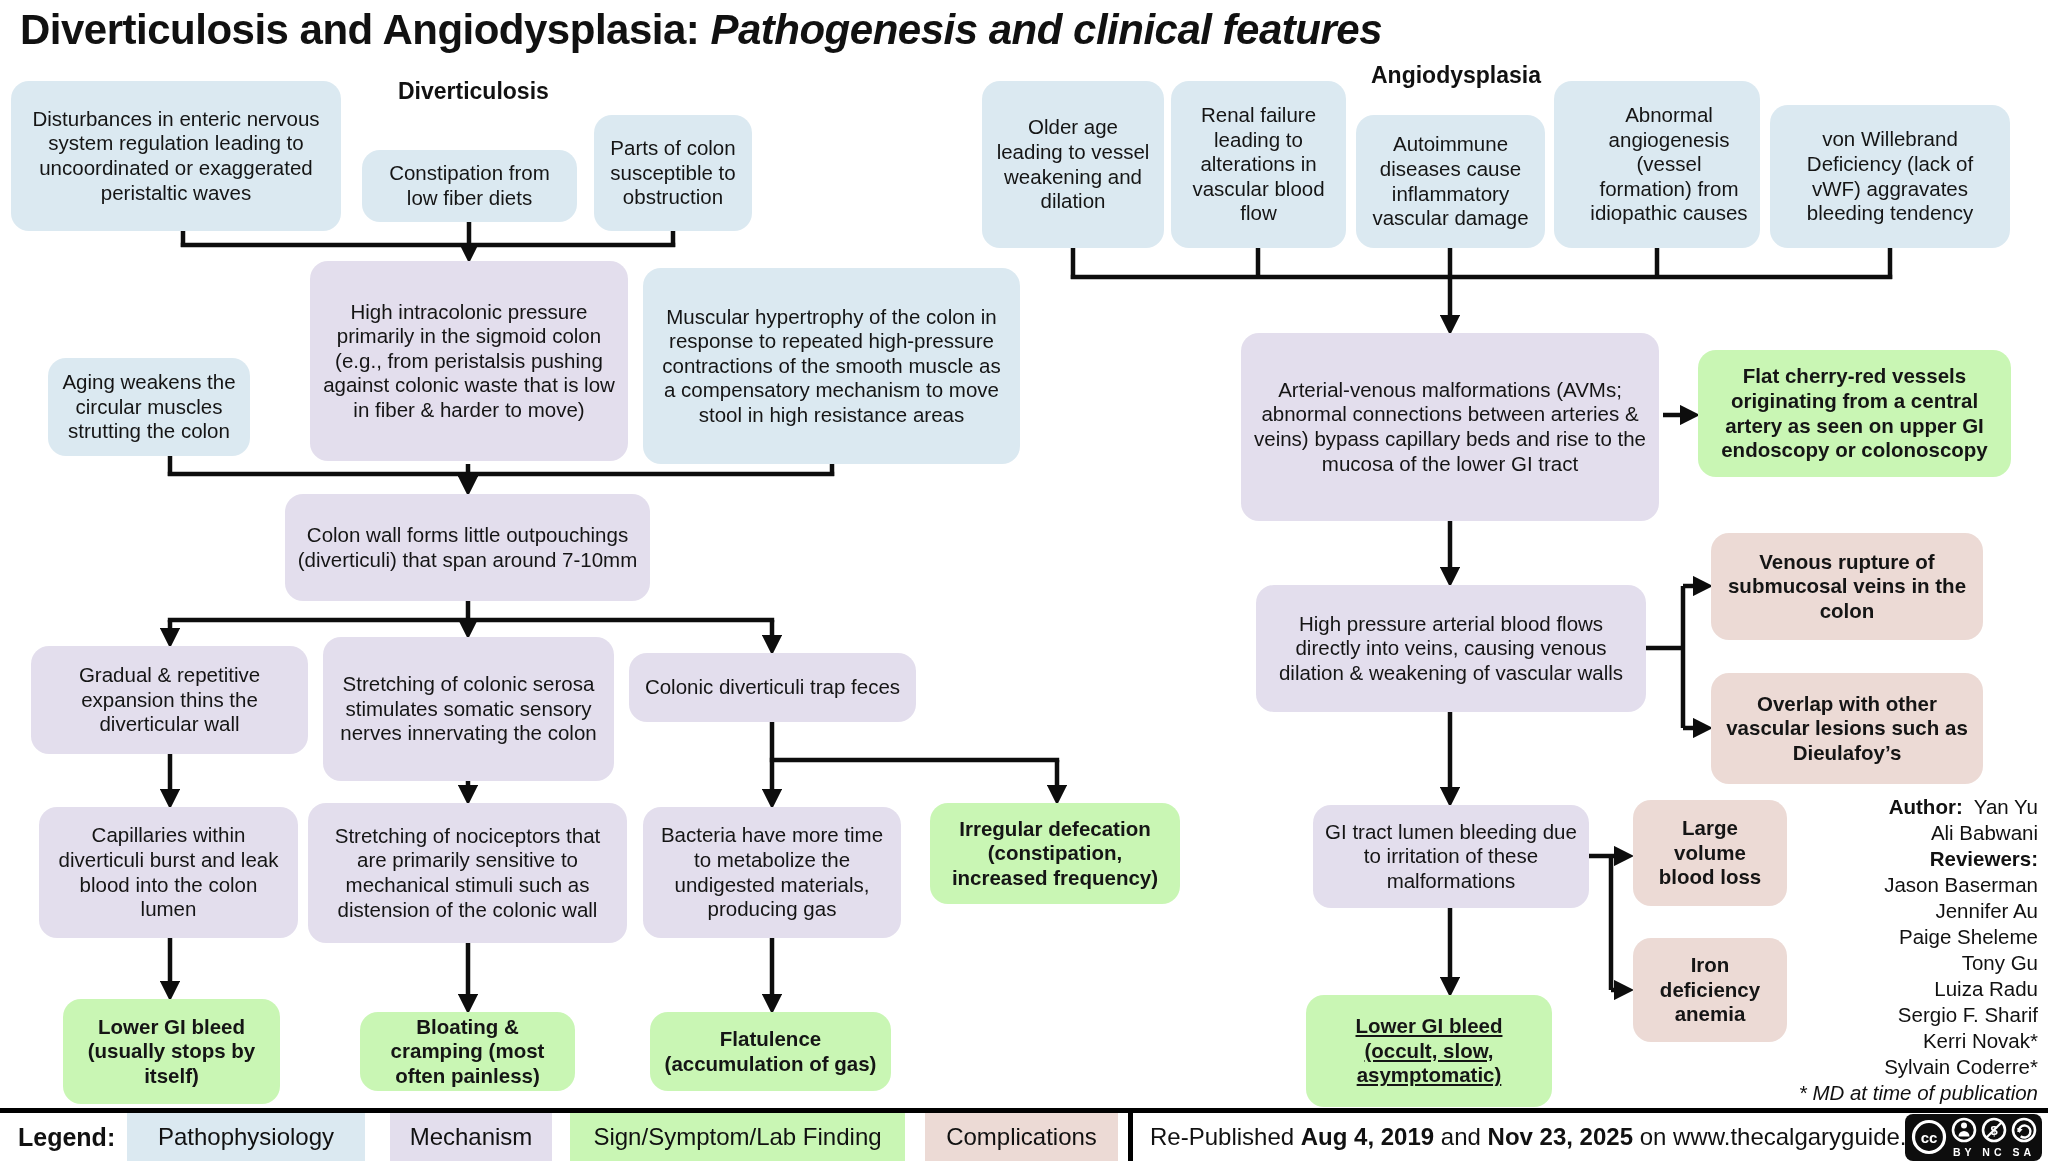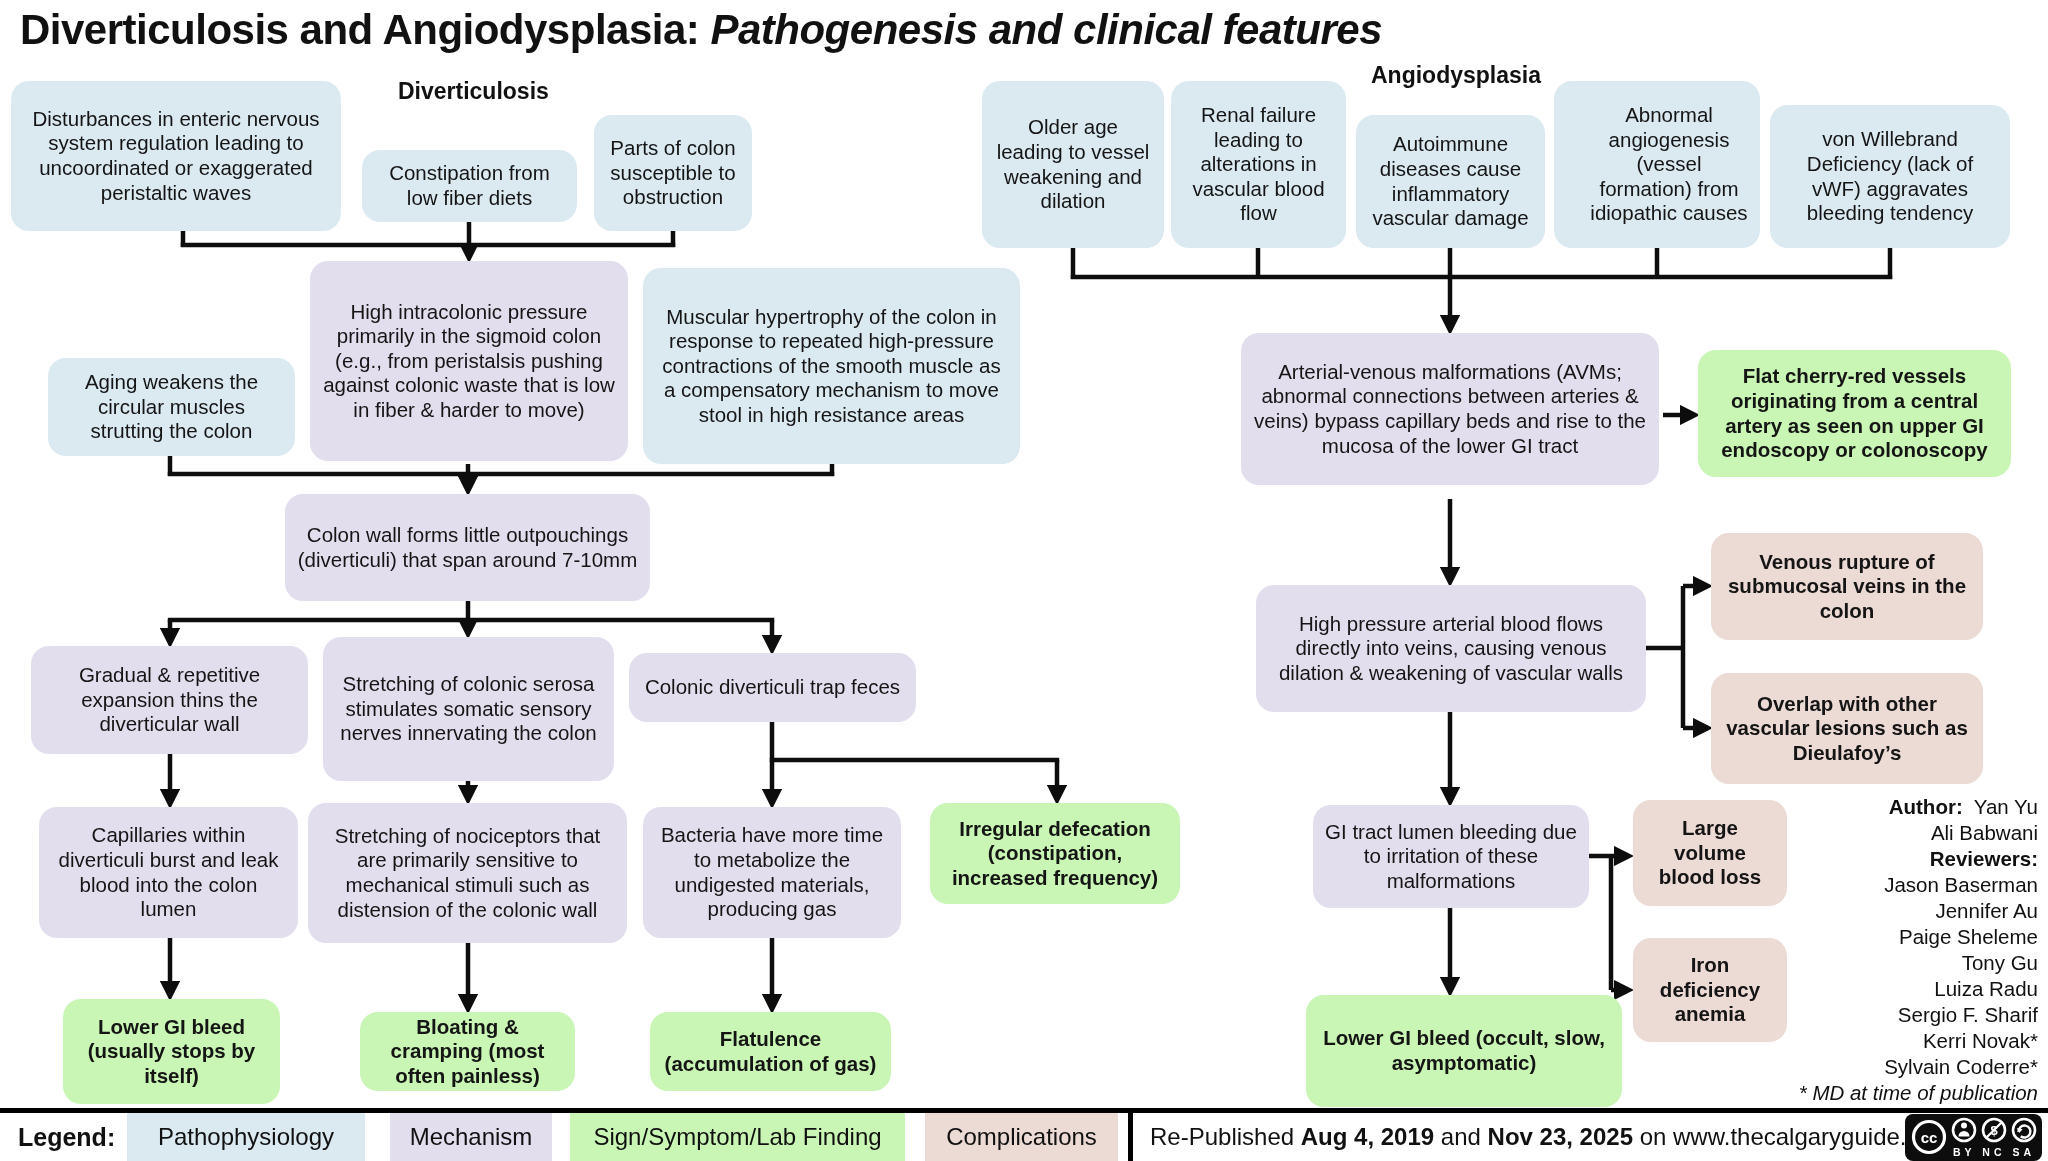--- a/index.html
+++ b/index.html
@@ -127,49 +127,49 @@
       <line x1="1611" y1="856" x2="1611" y2="990"></line>
       <line x1="1611" y1="990" x2="1618" y2="990" marker-end="url(#ah)"></line>
 
       <line x1="1450" y1="908" x2="1450" y2="981" marker-end="url(#ah)"></line>
     </g>
   </svg>
 
   <div class="box patho" style="left:11px;top:81px;width:330px;height:150px;">Disturbances in enteric nervous system regulation leading to uncoordinated or exaggerated peristaltic waves</div>
   <div class="box patho" style="left:362px;top:150px;width:215px;height:72px;">Constipation from low fiber diets</div>
   <div class="box patho" style="left:594px;top:115px;width:158px;height:116px;">Parts of colon susceptible to obstruction</div>
-  <div class="box patho" style="left:48px;top:358px;width:247px;height:98px;">Aging weakens the circular muscles strutting the colon</div>
+  <div class="box patho" style="left:48px;top:358px;width:202px;height:98px;">Aging weakens the circular muscles strutting the colon</div>
   <div class="box mech" style="left:310px;top:261px;width:318px;height:200px;">High intracolonic pressure primarily in the sigmoid colon (e.g., from peristalsis pushing against colonic waste that is low in fiber &amp; harder to move)</div>
   <div class="box patho" style="left:643px;top:268px;width:377px;height:196px;">Muscular hypertrophy of the colon in response to repeated high-pressure contractions of the smooth muscle as a compensatory mechanism to move stool in high resistance areas</div>
   <div class="box mech" style="left:285px;top:494px;width:365px;height:107px;">Colon wall forms little outpouchings (diverticuli) that span around 7-10mm</div>
   <div class="box mech" style="left:31px;top:646px;width:277px;height:108px;">Gradual &amp; repetitive expansion thins the diverticular wall</div>
   <div class="box mech" style="left:323px;top:637px;width:291px;height:144px;">Stretching of colonic serosa stimulates somatic sensory nerves innervating the colon</div>
   <div class="box mech" style="left:629px;top:653px;width:287px;height:69px;">Colonic diverticuli trap feces</div>
   <div class="box mech" style="left:39px;top:807px;width:259px;height:131px;">Capillaries within diverticuli burst and leak blood into the colon lumen</div>
   <div class="box mech" style="left:308px;top:803px;width:319px;height:140px;">Stretching of nociceptors that are primarily sensitive to mechanical stimuli such as distension of the colonic wall</div>
   <div class="box mech" style="left:643px;top:807px;width:258px;height:131px;">Bacteria have more time to metabolize the undigested materials, producing gas</div>
   <div class="box sign" style="left:930px;top:803px;width:250px;height:101px;">Irregular defecation (constipation, increased frequency)</div>
   <div class="box sign" style="left:63px;top:999px;width:217px;height:105px;">Lower GI bleed (usually stops by itself)</div>
   <div class="box sign" style="left:360px;top:1012px;width:215px;height:79px;">Bloating &amp; cramping (most often painless)</div>
   <div class="box sign" style="left:650px;top:1012px;width:241px;height:79px;">Flatulence (accumulation of gas)</div>
 
   <div class="box patho" style="left:982px;top:81px;width:182px;height:167px;">Older age leading to vessel weakening and dilation</div>
   <div class="box patho" style="left:1171px;top:81px;width:175px;height:167px;">Renal failure leading to alterations in vascular blood flow</div>
   <div class="box patho" style="left:1356px;top:115px;width:189px;height:133px;">Autoimmune diseases cause inflammatory vascular damage</div>
   <div class="box patho" style="left:1554px;top:81px;width:206px;height:167px;padding-left:36px;">Abnormal angiogenesis (vessel formation) from idiopathic causes</div>
   <div class="box patho" style="left:1770px;top:105px;width:240px;height:143px;">von Willebrand Deficiency (lack of vWF) aggravates bleeding tendency</div>
-  <div class="box mech" style="left:1241px;top:333px;width:418px;height:152px;">Arterial-venous malformations (AVMs; abnormal connections between arteries &amp; veins) bypass capillary beds and rise to the mucosa of the lower GI tract</div>
+  <div class="box mech" style="left:1241px;top:333px;width:418px;height:188px;">Arterial-venous malformations (AVMs; abnormal connections between arteries &amp; veins) bypass capillary beds and rise to the mucosa of the lower GI tract</div>
   <div class="box sign" style="left:1698px;top:350px;width:313px;height:127px;">Flat cherry-red vessels originating from a central artery as seen on upper GI endoscopy or colonoscopy</div>
   <div class="box mech" style="left:1256px;top:585px;width:390px;height:127px;">High pressure arterial blood flows directly into veins, causing venous dilation &amp; weakening of vascular walls</div>
   <div class="box comp" style="left:1711px;top:533px;width:272px;height:107px;">Venous rupture of submucosal veins in the colon</div>
   <div class="box comp" style="left:1711px;top:673px;width:272px;height:111px;">Overlap with other vascular lesions such as Dieulafoy’s</div>
   <div class="box mech" style="left:1313px;top:805px;width:276px;height:103px;">GI tract lumen bleeding due to irritation of these malformations</div>
   <div class="box comp" style="left:1633px;top:800px;width:154px;height:106px;">Large volume blood loss</div>
   <div class="box comp" style="left:1633px;top:938px;width:154px;height:104px;">Iron deficiency anemia</div>
-  <div class="box sign" style="left:1306px;top:995px;width:316px;height:112px;">Lower GI bleed (occult, slow, asymptomatic)</div>
+  <div class="box sign" style="left:1306px;top:995px;width:246px;height:112px;text-decoration:underline;">Lower GI bleed (occult, slow, asymptomatic)</div>
 
   <div class="credits">
     <div><span class="b">Author:</span>&nbsp; <span>Yan Yu</span></div>
     <div>Ali Babwani</div>
     <div class="b">Reviewers:</div>
     <div>Jason Baserman</div>
     <div>Jennifer Au</div>
     <div>Paige Sheleme</div>
     <div>Tony Gu</div>
     <div>Luiza Radu</div>

